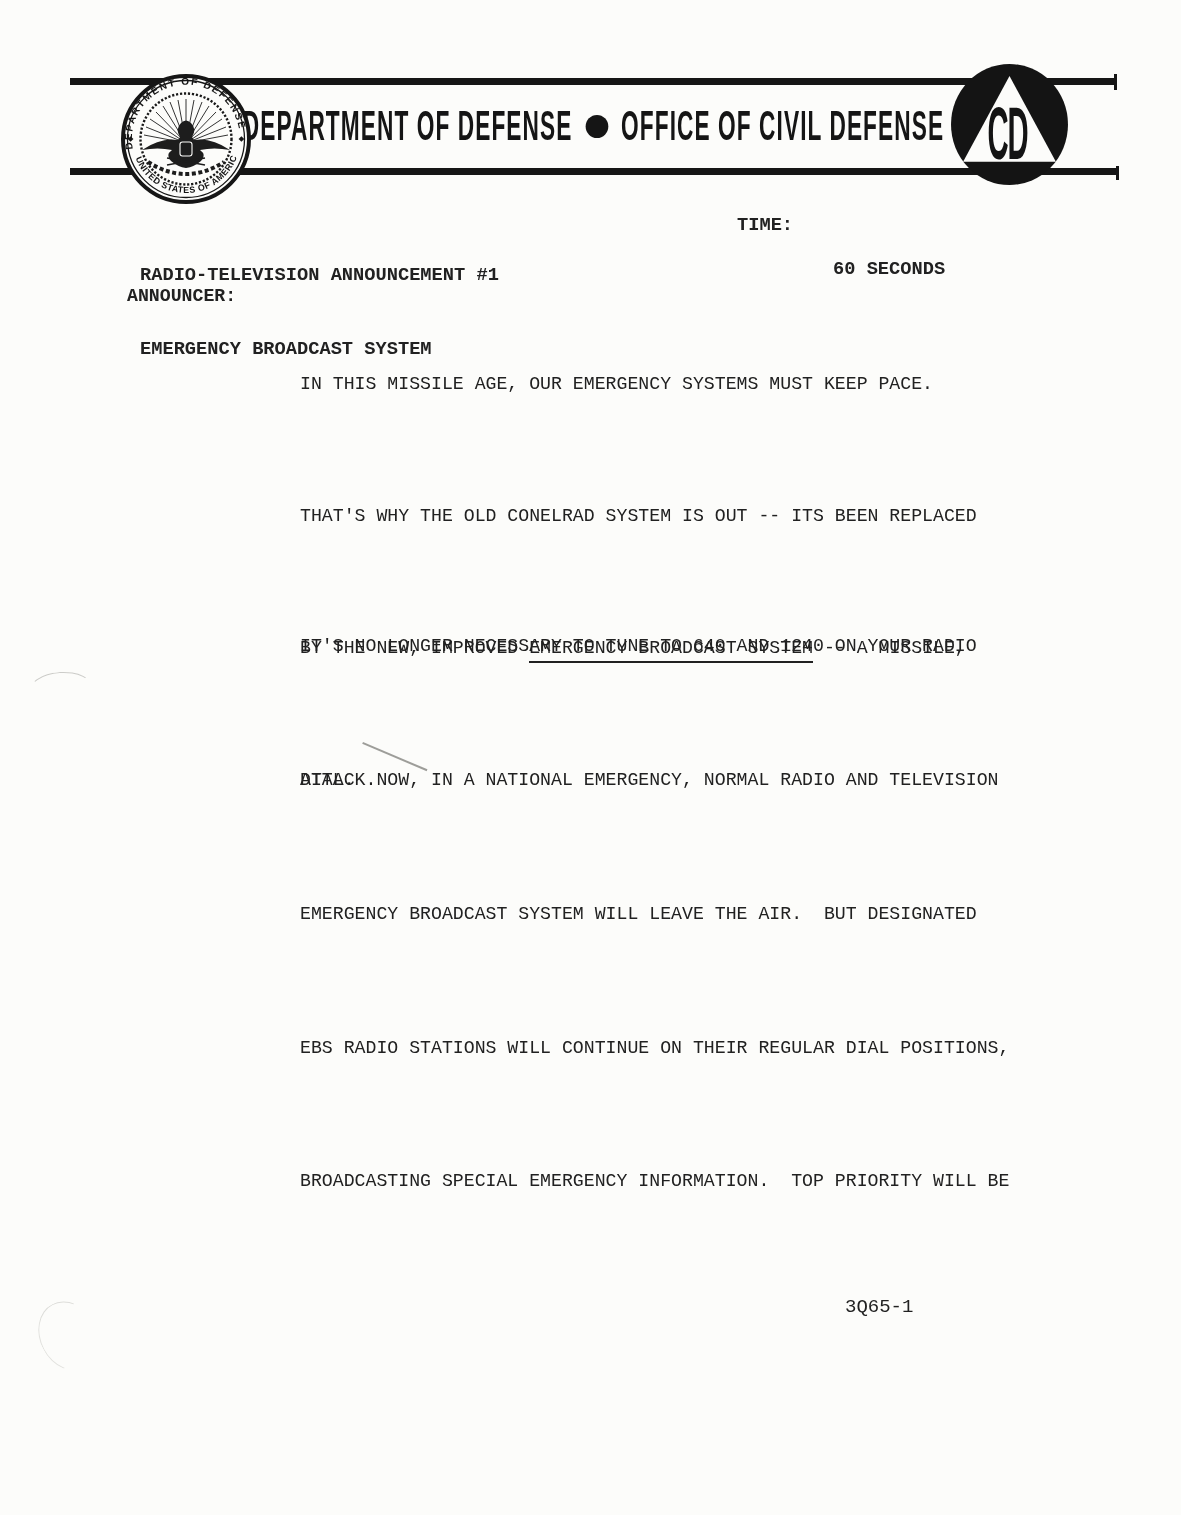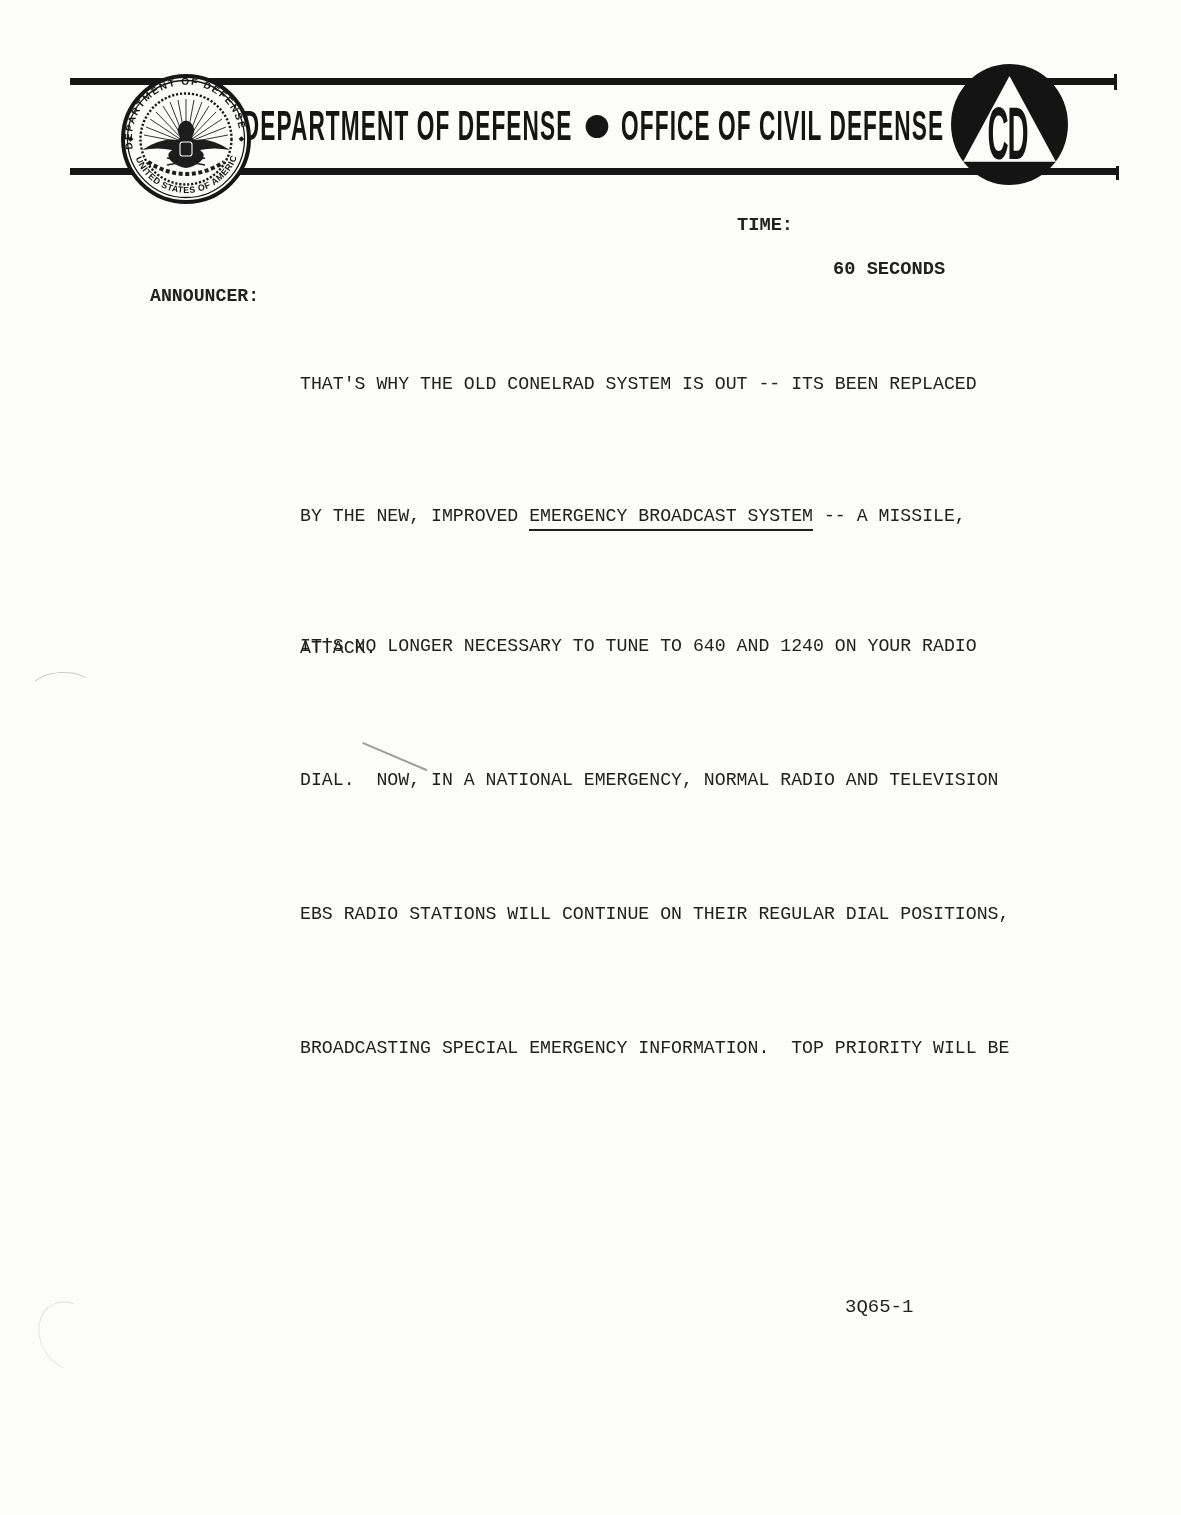--- a/index.html
+++ b/index.html
@@ -44,21 +44,21 @@
   
   .meta-left {
     position:absolute; left:140px; top:214px;
     font-size:18.7px; line-height:24.5px; white-space:pre; font-weight:600;
   }
   .meta-time-label { position:absolute; left:737px; top:214px; font-size:18.7px; white-space:pre; font-weight:600; }
   .meta-time-value { position:absolute; left:833px; top:214px; font-size:18.7px; white-space:pre; font-weight:600;margin-top:44px; }
 
   
   .announcer {
-    position:absolute; left:150px; top:274px;
+    position:absolute; left:127px; top:274px;
     font-size:18.2px; line-height:44px; white-space:pre; font-weight:600;
   }
   .para { position:absolute; left:300px; font-size:18.2px; white-space:pre; }
   .para .line { display:block; }
   .para1 { top:274px; line-height:44px; }
   .para2 { top:535px; line-height:44.6px; }
   .uline { border-bottom:2px solid #212121; padding-bottom:3px; }
 
   
   .doc-number { position:absolute; left:845px; top:1296px; font-size:19px; white-space:pre; }
@@ -140,34 +140,40 @@
     </g>
     <path d="M 28 89 Q 66 113 104 89" fill="none" stroke="#1d1d1d" stroke-width="4" stroke-dasharray="4 2.6"></path>
   </svg>
 
   <svg class="cd-logo" viewBox="0 0 116 120">
     <ellipse cx="58" cy="60" rx="58" ry="60" fill="#141414"></ellipse>
     <polygon points="58,12 12,97 104,97" fill="#fcfcfa"></polygon>
     <text x="0" y="0" transform="translate(56,94) scale(0.5,1.26)" font-family="Liberation Sans, DejaVu Sans, sans-serif" font-size="58" font-weight="700" text-anchor="middle" letter-spacing="-2" fill="#141414">CD</text>
   </svg>
 
+  <div class="meta-left">
+    <div>RADIO-TELEVISION ANNOUNCEMENT #1</div>
+    <div>EMERGENCY BROADCAST SYSTEM</div>
+  </div>
   <div class="meta-time-label">TIME:</div>
   <div class="meta-time-value">60 SECONDS</div>
 
   <div class="announcer">ANNOUNCER:</div>
 
   <div class="para para1">
+    <span class="line">IN THIS MISSILE AGE, OUR EMERGENCY SYSTEMS MUST KEEP PACE.</span>
     <span class="line">THAT'S WHY THE OLD CONELRAD SYSTEM IS OUT -- ITS BEEN REPLACED</span>
     <span class="line"><span>BY THE NEW, IMPROVED </span><span class="uline">EMERGENCY BROADCAST SYSTEM</span><span> -- A MISSILE,</span></span>
     <span class="line">ATTACK.</span>
   </div>
 
   <div class="para para2">
     <span class="line">IT'S NO LONGER NECESSARY TO TUNE TO 640 AND 1240 ON YOUR RADIO</span>
     <span class="line">DIAL.  NOW, IN A NATIONAL EMERGENCY, NORMAL RADIO AND TELEVISION</span>
+    <span class="line">EMERGENCY BROADCAST SYSTEM WILL LEAVE THE AIR.  BUT DESIGNATED</span>
     <span class="line">EBS RADIO STATIONS WILL CONTINUE ON THEIR REGULAR DIAL POSITIONS,</span>
     <span class="line">BROADCASTING SPECIAL EMERGENCY INFORMATION.  TOP PRIORITY WILL BE</span>
     
     
     
     
     
     
     
   </div>

